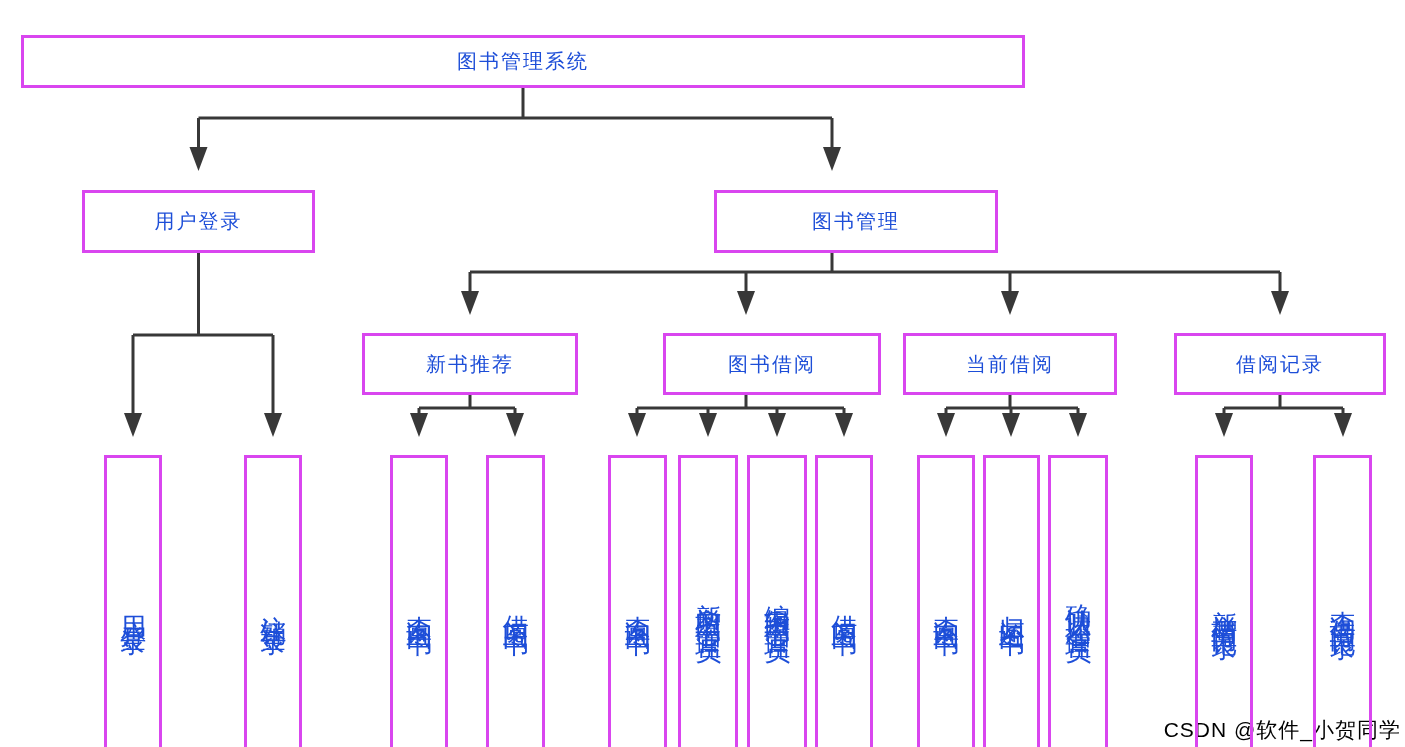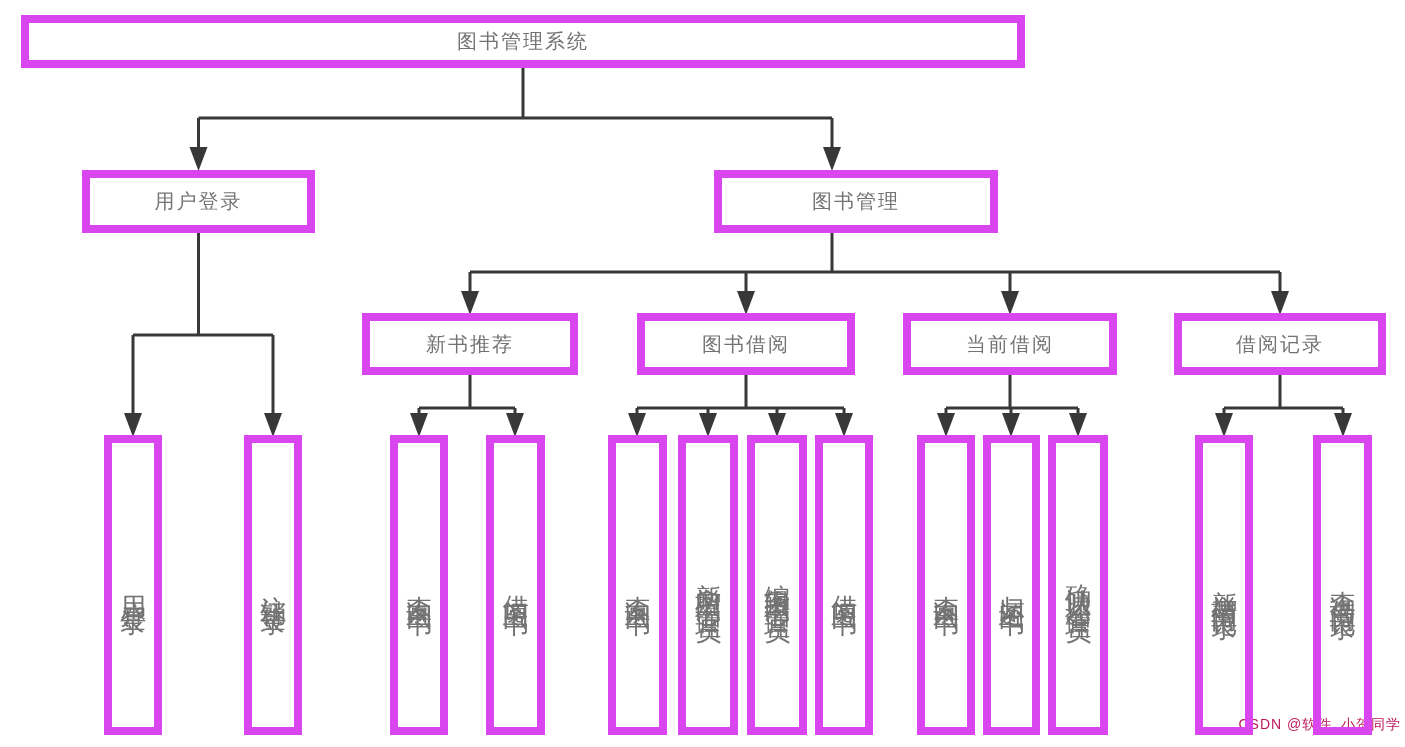--- a/index.html
+++ b/index.html
@@ -7,38 +7,39 @@
     position:relative;
     width:1405px;height:747px;
     background:#ffffff;
     font-family:"Liberation Sans","DejaVu Sans",sans-serif;
     overflow:hidden;
   }
   #wires{position:absolute;left:0;top:0;width:1405px;height:747px;}
   .box{
     position:absolute;
     box-sizing:border-box;
-    border:8px solid #d946ef;
+    border:3px solid #d946ef;
     background:#ffffff;
     display:flex;align-items:center;justify-content:center;
-    color:#737373;
+    color:#1d4ed8;
+    margin-top:20px;
   }
   .h{font-size:20px;letter-spacing:2px;}
   .v{background:transparent;}
   .v span{
     writing-mode:vertical-rl;
     line-height:1.05;
     font-size:26px;
     letter-spacing:5px;
   }
   .watermark{
     position:absolute;
     right:4px;top:716px;
-    font-size:14px;
-    color:#be185d;
+    font-size:21px;
+    color:#000000;
     letter-spacing:1px;
     white-space:nowrap;
     z-index:1;
   }
   .box{z-index:2;}
 </style>
 </head>
 <body>
 
 <div id="canvas">
@@ -77,21 +78,21 @@
   </svg>
 
   <div class="watermark">CSDN @软件_小贺同学</div>
 
   <div class="box h" style="left:21px;top:15px;width:1004px;height:53px">图书管理系统</div>
 
   <div class="box h" style="left:82px;top:170px;width:233px;height:63px">用户登录</div>
   <div class="box h" style="left:714px;top:170px;width:284px;height:63px">图书管理</div>
 
   <div class="box h" style="left:362px;top:313px;width:216px;height:62px">新书推荐</div>
-  <div class="box h" style="left:637px;top:313px;width:218px;height:62px">图书借阅</div>
+  <div class="box h" style="left:663px;top:313px;width:218px;height:62px">图书借阅</div>
   <div class="box h" style="left:1174px;top:313px;width:212px;height:62px">借阅记录</div>
   <div class="box h" style="left:903px;top:313px;width:214px;height:62px">当前借阅</div>
 
   <div class="box v" style="left:104px;top:435px;width:58px;height:300px">
     <span>用户登录</span>
   </div>
   <div class="box v" style="left:244px;top:435px;width:58px;height:300px">
     <span>注销登录</span>
   </div>
 

